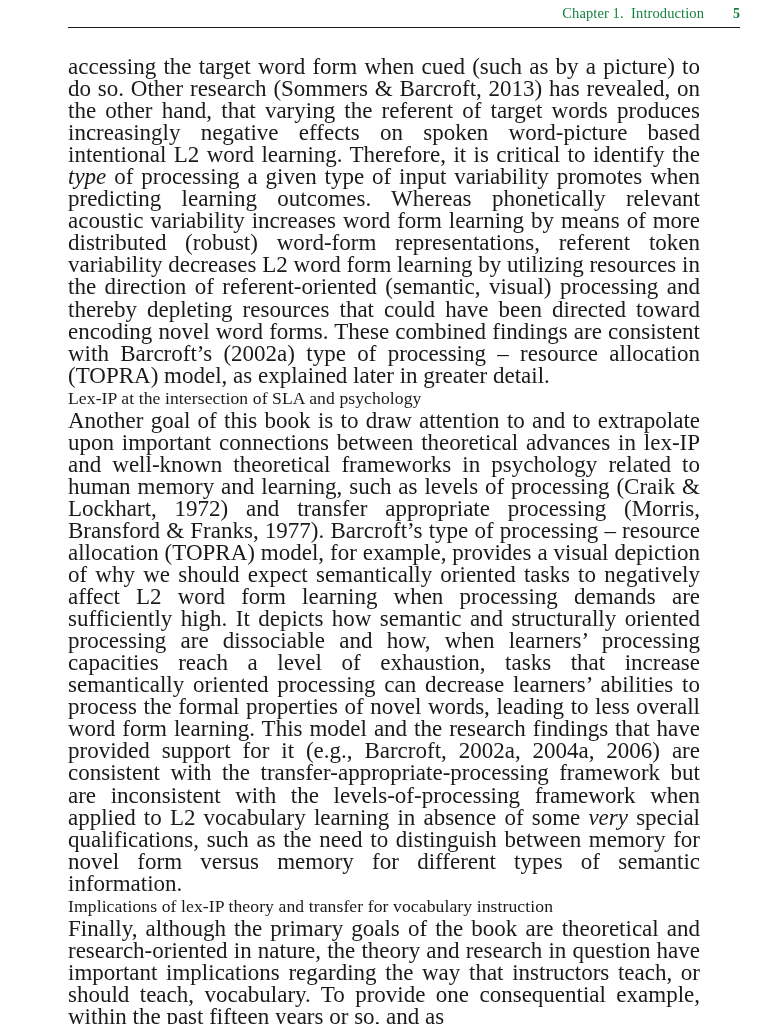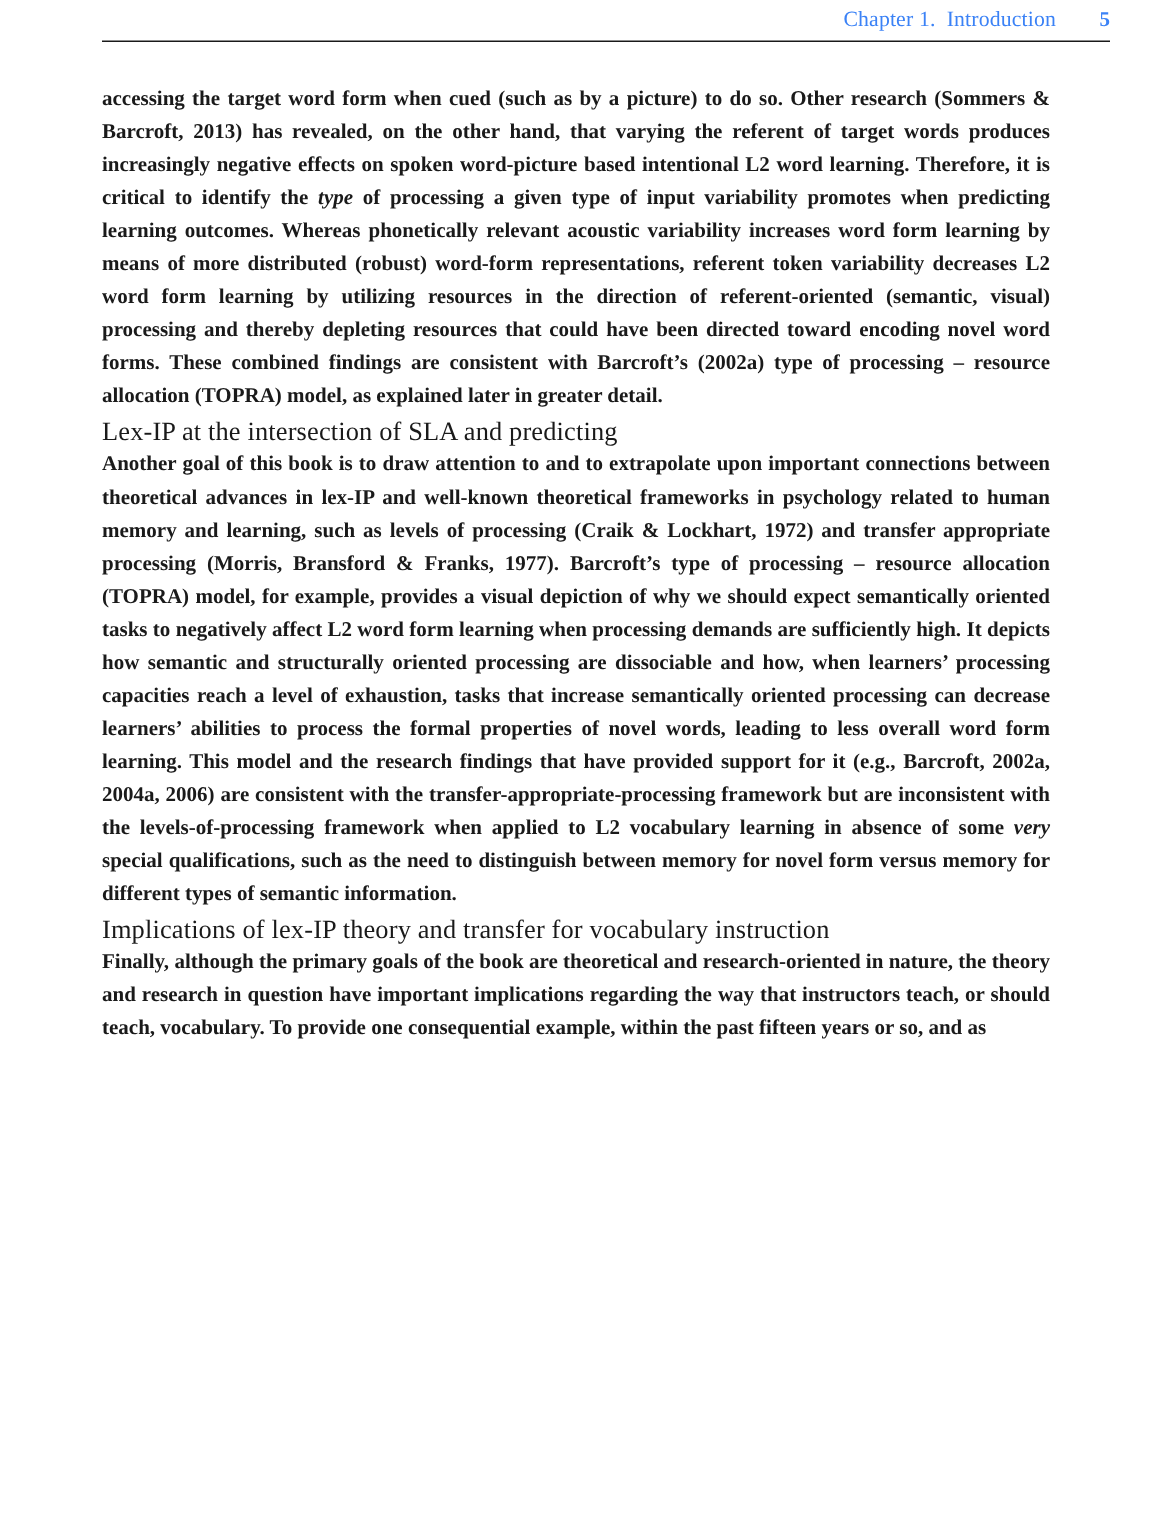--- a/index.html
+++ b/index.html
@@ -28,21 +28,21 @@
   .running-head {
     position: absolute;
     left: 68px;
     top: 4px;
     width: 672px;
     display: flex;
     align-items: baseline;
     justify-content: flex-end;
     font-size: 14.5px;
     line-height: 18px;
-    color: #3b82f6;
+    color: #15803d;
   }
   .running-head .chapter-label {
     letter-spacing: 0.1px;
     white-space: pre;
   }
   .running-head .folio {
     font-weight: bold;
     font-size: 14px;
     margin-left: 26px;
     min-width: 10px;
@@ -60,28 +60,27 @@
   
   .textblock {
     position: absolute;
     left: 68px;
     top: 56px;
     width: 632px;
   }
 
   p.body {
     margin: 0;
-    font-size: 14px;
+    font-size: 23px;
     line-height: 22.05px;
     text-align: justify;
     text-justify: inter-word;
     hyphens: manual;
     -webkit-hyphens: manual;
     text-indent: 0;
-    font-weight: bold;
   }
 
   h2.section-heading {
     margin: 0;
     font-size: 17.6px;
     line-height: 23px;
     font-weight: normal;
     text-align: left;
     letter-spacing: 0.1px;
   }
@@ -100,21 +99,21 @@
     <span class="chapter-label">Chapter 1.  Introduction</span>
     <span class="folio">5</span>
   </div>
 
   <div class="head-rule"></div>
 
   <div class="textblock">
 
     <p class="body"><span>accessing the target word form when cued (such as by a picture) to do so. Other research (Sommers &amp; Barcroft, 2013) has revealed, on the other hand, that varying the referent of target words produces increasingly negative effects on spoken word-picture based intentional L2 word learning. Therefore, it is critical to identify the </span><i>type</i><span> of processing a given type of input variability promotes when predicting learning outcomes. Whereas phonetically relevant acoustic variability increases word form learning by means of more distributed (robust) word-form representations, referent token variability decreases L2 word form learning by utilizing resources in the direction of referent-oriented (semantic, visual) processing and thereby depleting resources that could have been directed toward encoding novel word forms. These combined findings are consistent with Barcroft’s (2002a) type of processing – resource allocation (TOPRA) model, as explained later in greater detail.</span></p>
 
-    <h2 class="section-heading space-before-heading">Lex-IP at the intersection of SLA and predicting</h2>
+    <h2 class="section-heading space-before-heading">Lex-IP at the intersection of SLA and psychology</h2>
 
     <p class="body space-after-heading"><span>Another goal of this book is to draw attention to and to extrapolate upon important connections between theoretical advances in lex-IP and well-known theoretical frameworks in psychology related to human memory and learning, such as levels of processing (Craik &amp; Lockhart, 1972) and transfer appropriate processing (Morris, Bransford &amp; Franks, 1977). Barcroft’s type of processing – resource allocation (TOPRA) model, for example, provides a visual depiction of why we should expect semantically oriented tasks to negatively affect L2 word form learning when processing demands are sufficiently high. It depicts how semantic and structurally oriented processing are dissociable and how, when learners’ processing capacities reach a level of exhaustion, tasks that increase semantically oriented processing can decrease learners’ abilities to process the formal properties of novel words, leading to less overall word form learning. This model and the research findings that have provided support for it (e.g., Barcroft, 2002a, 2004a, 2006) are consistent with the transfer-appropriate-processing framework but are inconsistent with the levels-of-processing framework when applied to L2 vocabulary learning in absence of some </span><i>very</i><span> special qualifications, such as the need to distinguish between memory for novel form versus memory for different types of semantic information.</span></p>
 
     <h2 class="section-heading space-before-heading">Implications of lex-IP theory and transfer for vocabulary instruction</h2>
 
     <p class="body space-after-heading">Finally, although the primary goals of the book are theoretical and research-oriented in nature, the theory and research in question have important implications regarding the way that instructors teach, or should teach, vocabulary. To provide one consequential example, within the past fifteen years or so, and as</p>
 
   </div>
 </div>
 

